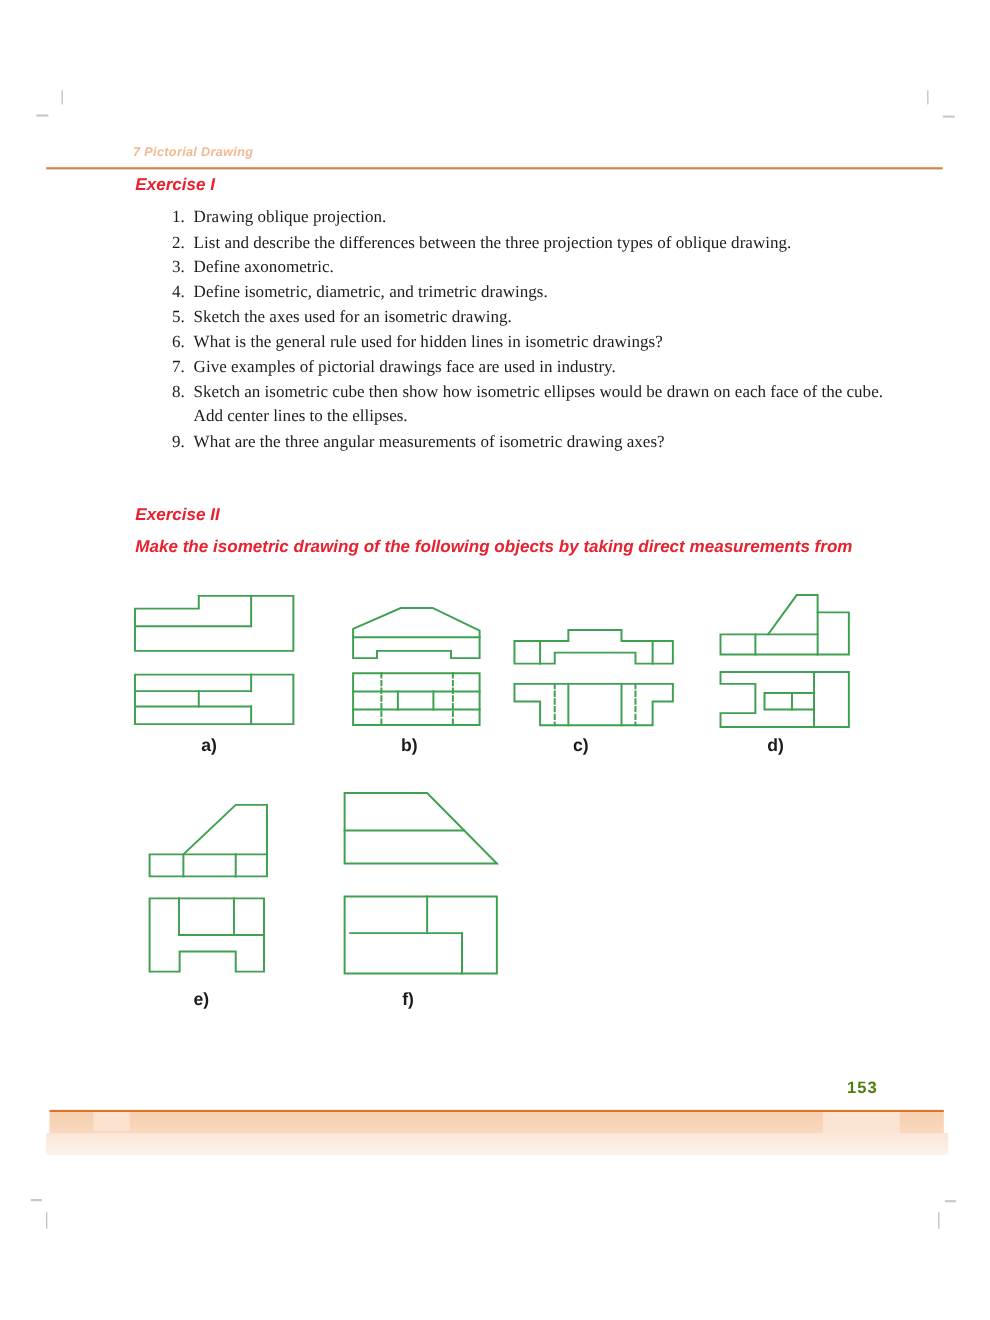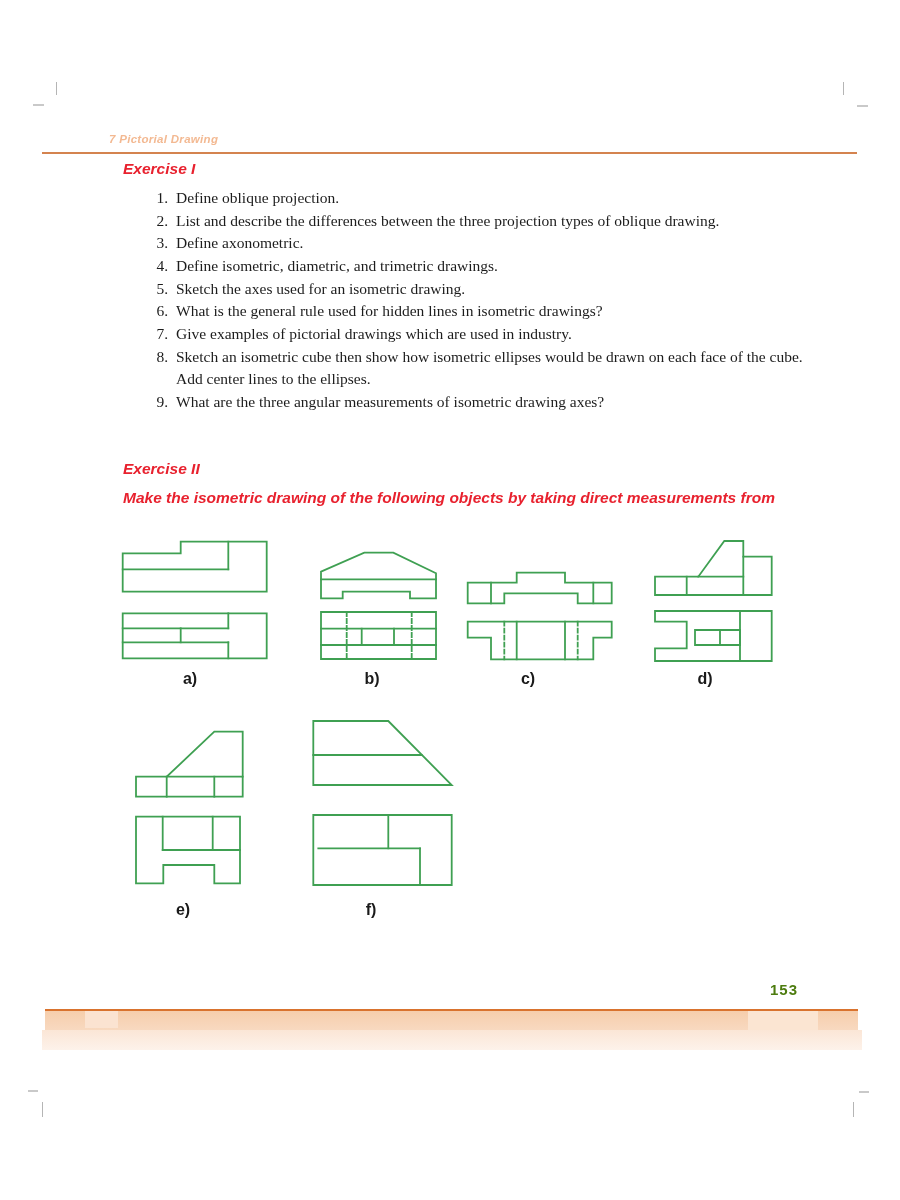--- a/index.html
+++ b/index.html
@@ -2,21 +2,21 @@
 <html><head>
 <meta charset="utf-8">
 <style>
   html,body { margin:0; padding:0; background:#ffffff; }
   .page {
     position:relative; width:900px; height:1200px; background:#ffffff;
     font-family:"Liberation Serif", serif; overflow:hidden;
   }
   .crop { position:absolute; background:#b5b5b5; }
   .running-header {
-    position:absolute; left:109px; top:133px;
+    position:absolute; left:121px; top:133px;
     font-family:"Liberation Sans", sans-serif; font-style:italic; font-weight:bold;
     font-size:11.5px; color:#f3b992; letter-spacing:0.3px;
   }
   .header-rule { position:absolute; left:42px; top:152px; width:815px; height:2px; background:#d4834f; }
   .ex-title {
     position:absolute; font-family:"Liberation Sans", sans-serif; font-style:italic;
     font-weight:bold; font-size:15.5px; color:#e8212e; margin:0;text-align:right;
   }
   #ex1-title { left:123px; top:160px; }
   #ex2-title { left:123px; top:460px; }
@@ -62,21 +62,21 @@
   <div class="crop" style="left:859px;top:1091px;width:10px;height:2px;background:#c9c9c9;"></div>
   <div class="crop" style="left:853px;top:1102px;width:1px;height:15px;"></div>
 
   <div class="running-header">7 Pictorial Drawing</div>
   <div class="header-rule"></div>
 
   <h2 class="ex-title" id="ex1-title">Exercise I</h2>
   <div class="q-list">
       <div class="q-row">
         <span class="q-num">1.</span>
-        <span class="q-text">Define oblique projection.</span>
+        <span class="q-text">Drawing oblique projection.</span>
       </div>
       <div class="q-row">
         <span class="q-num">2.</span>
         <span class="q-text">List and describe the differences between the three projection types of oblique drawing.</span>
       </div>
       <div class="q-row">
         <span class="q-num">3.</span>
         <span class="q-text">Define axonometric.</span>
       </div>
       <div class="q-row">
@@ -86,21 +86,21 @@
       <div class="q-row">
         <span class="q-num">5.</span>
         <span class="q-text">Sketch the axes used for an isometric drawing.</span>
       </div>
       <div class="q-row">
         <span class="q-num">6.</span>
         <span class="q-text">What is the general rule used for hidden lines in isometric drawings?</span>
       </div>
       <div class="q-row">
         <span class="q-num">7.</span>
-        <span class="q-text">Give examples of pictorial drawings which are used in industry.</span>
+        <span class="q-text">Give examples of pictorial drawings face are used in industry.</span>
       </div>
       <div class="q-row">
         <span class="q-num">8.</span>
         <span class="q-text">Sketch an isometric cube then show how isometric ellipses would be drawn on each face of the cube. Add center lines to the ellipses.</span>
       </div>
       <div class="q-row">
         <span class="q-num">9.</span>
         <span class="q-text">What are the three angular measurements of isometric drawing axes?</span>
       </div>
     </div>

